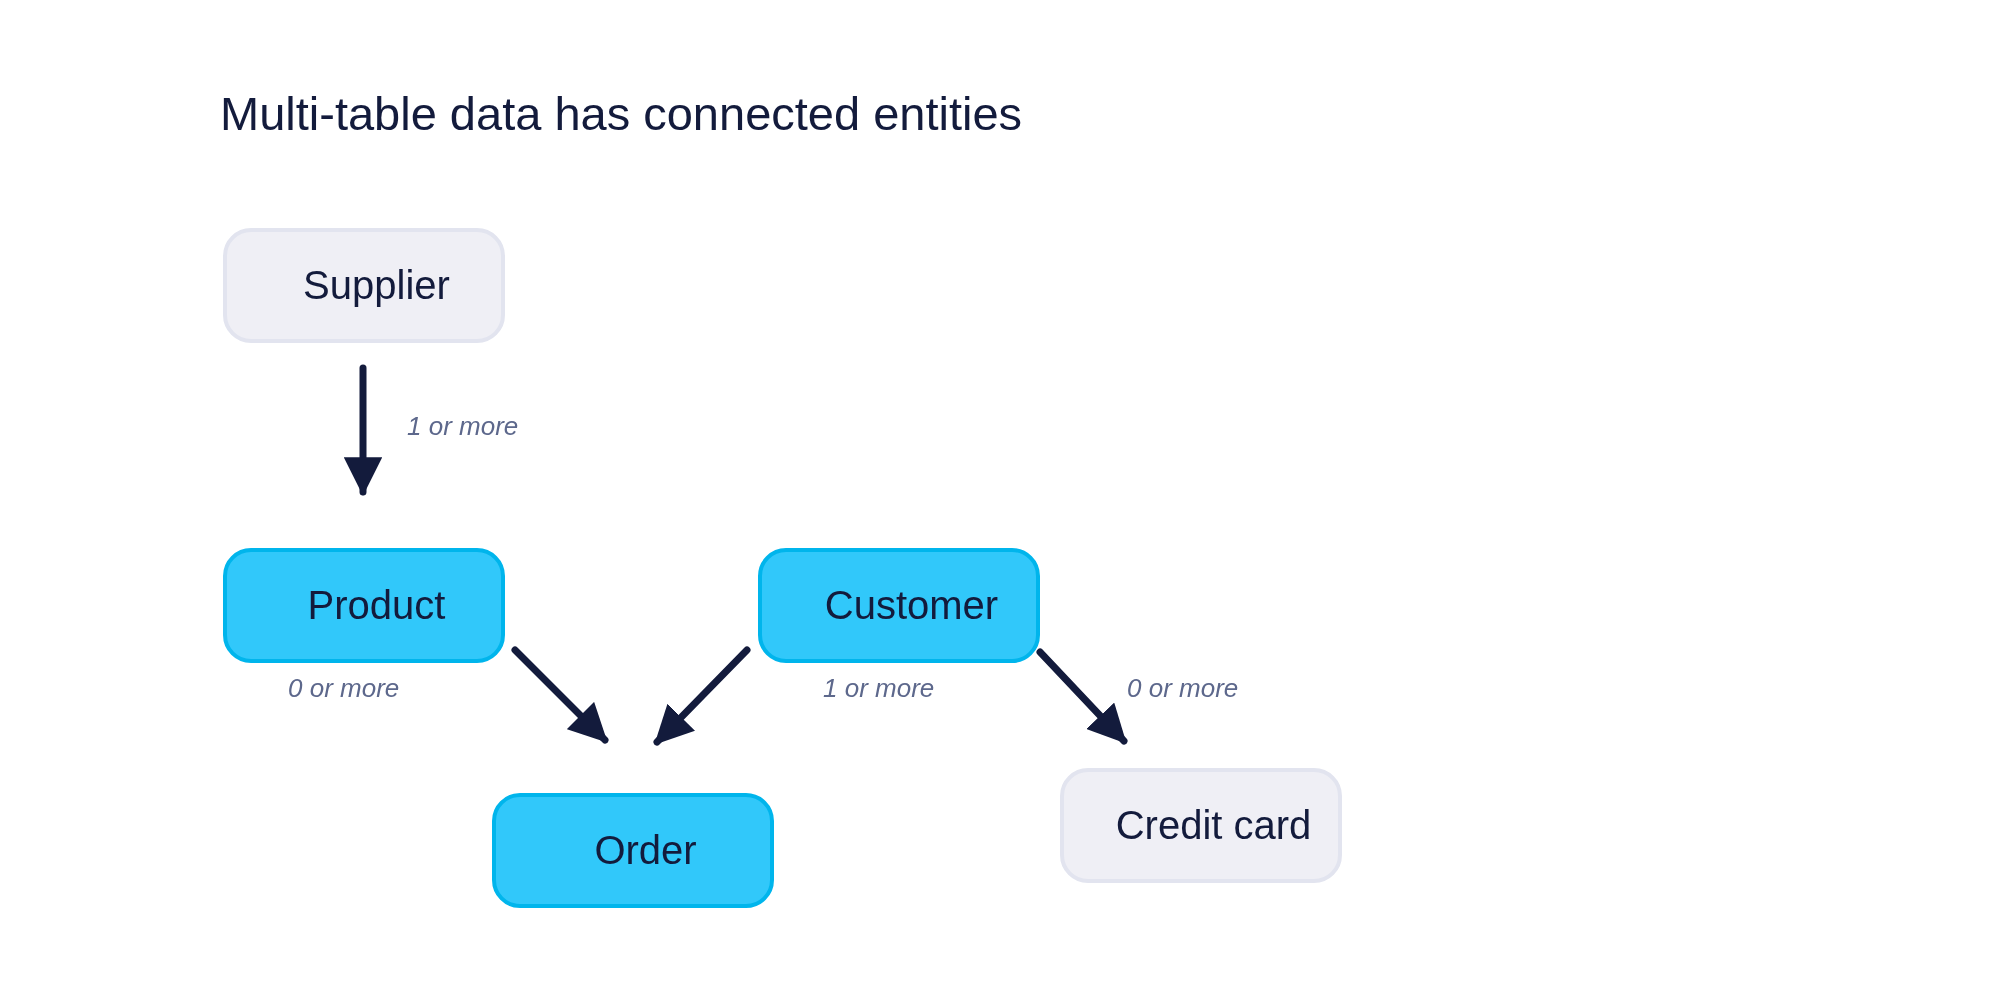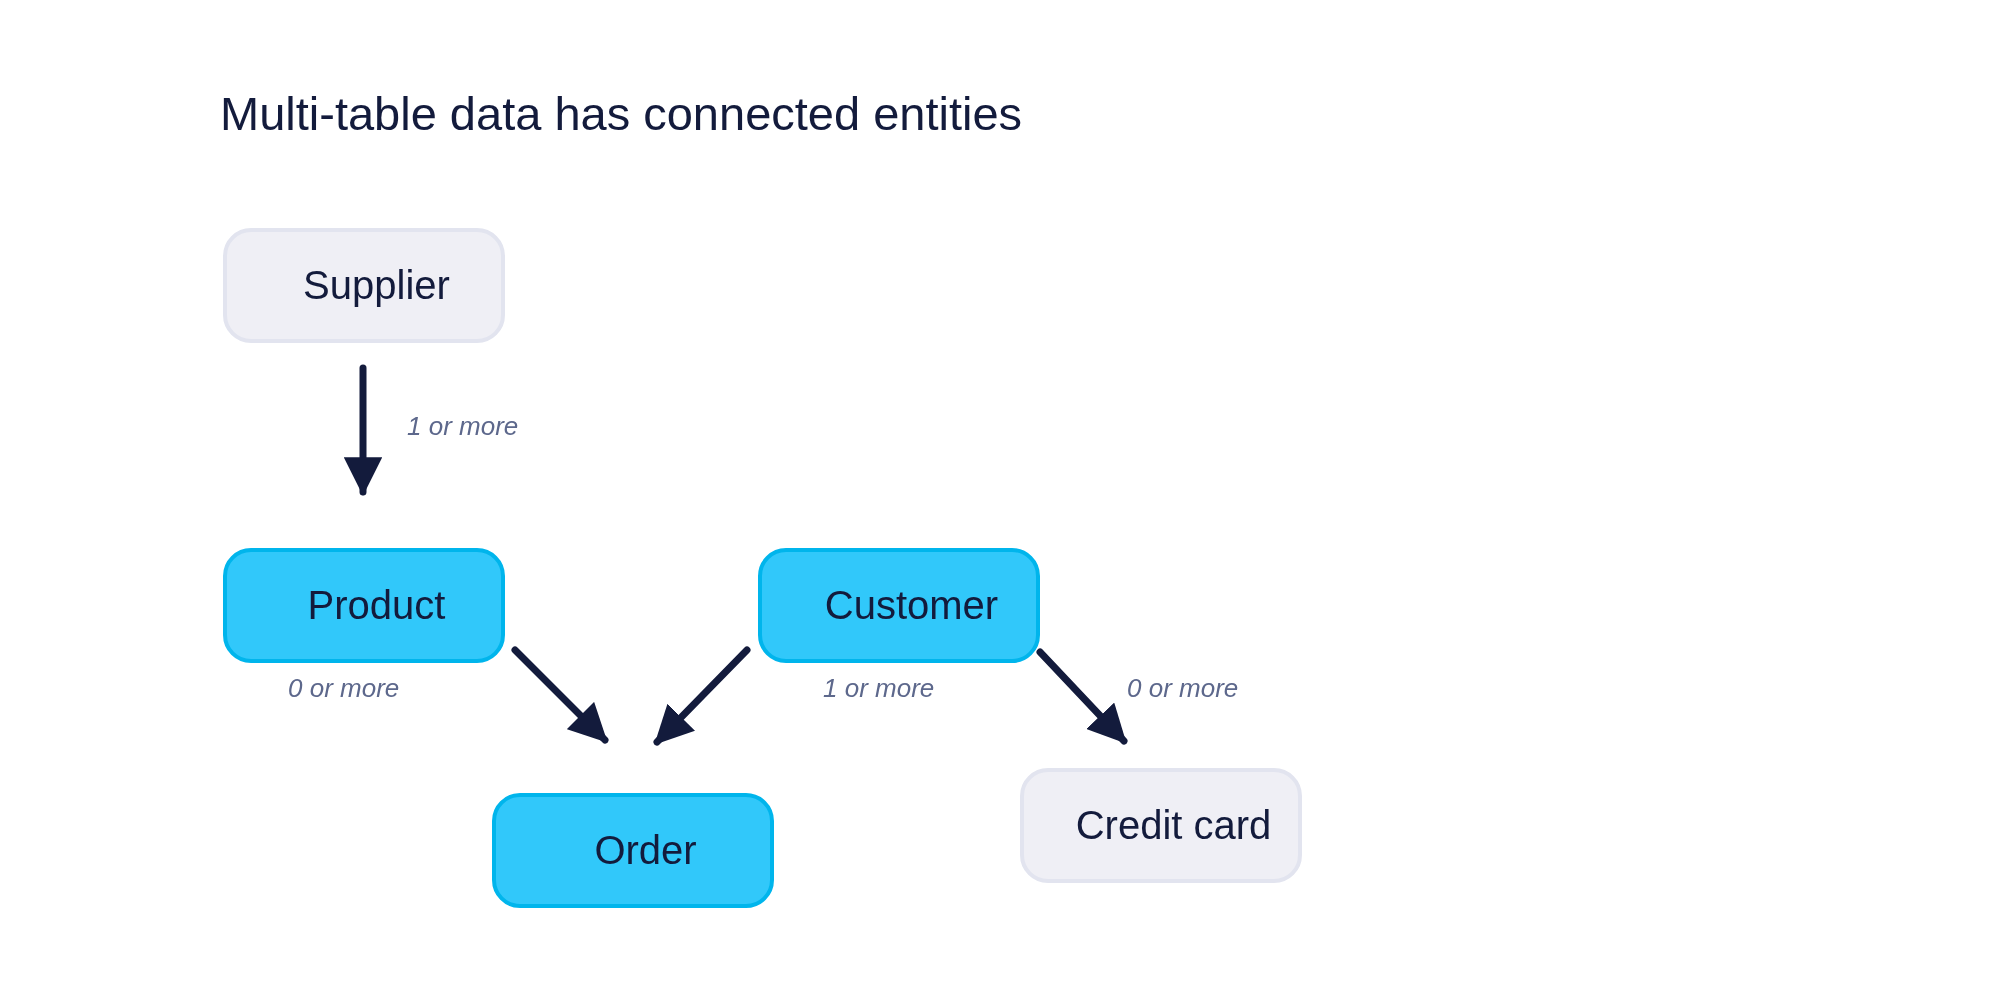--- a/index.html
+++ b/index.html
@@ -48,21 +48,21 @@
     margin-top: 25px;
   }
   .entity-box.muted {
     background: var(--muted-fill, #efeff5);
     border: 4px solid var(--muted-border, #e2e4ef);
   }
   #box-supplier   { left: 223px; top: 228px; }
   #box-product    { left: 223px; top: 523px; }
   #box-customer   { left: 758px; top: 523px; }
   #box-order      { left: 492px; top: 768px; }
-  #box-creditcard { left: 1020px; top: 768px; }
+  #box-creditcard { left: 1060px; top: 768px; }
 
   .relation-label {
     position: absolute;
     font-size: 26px;
     font-style: italic;
     font-weight: 400;
     color: var(--label-color, #5d688c);
     transform: translateY(-50%);
     white-space: nowrap;
   }

